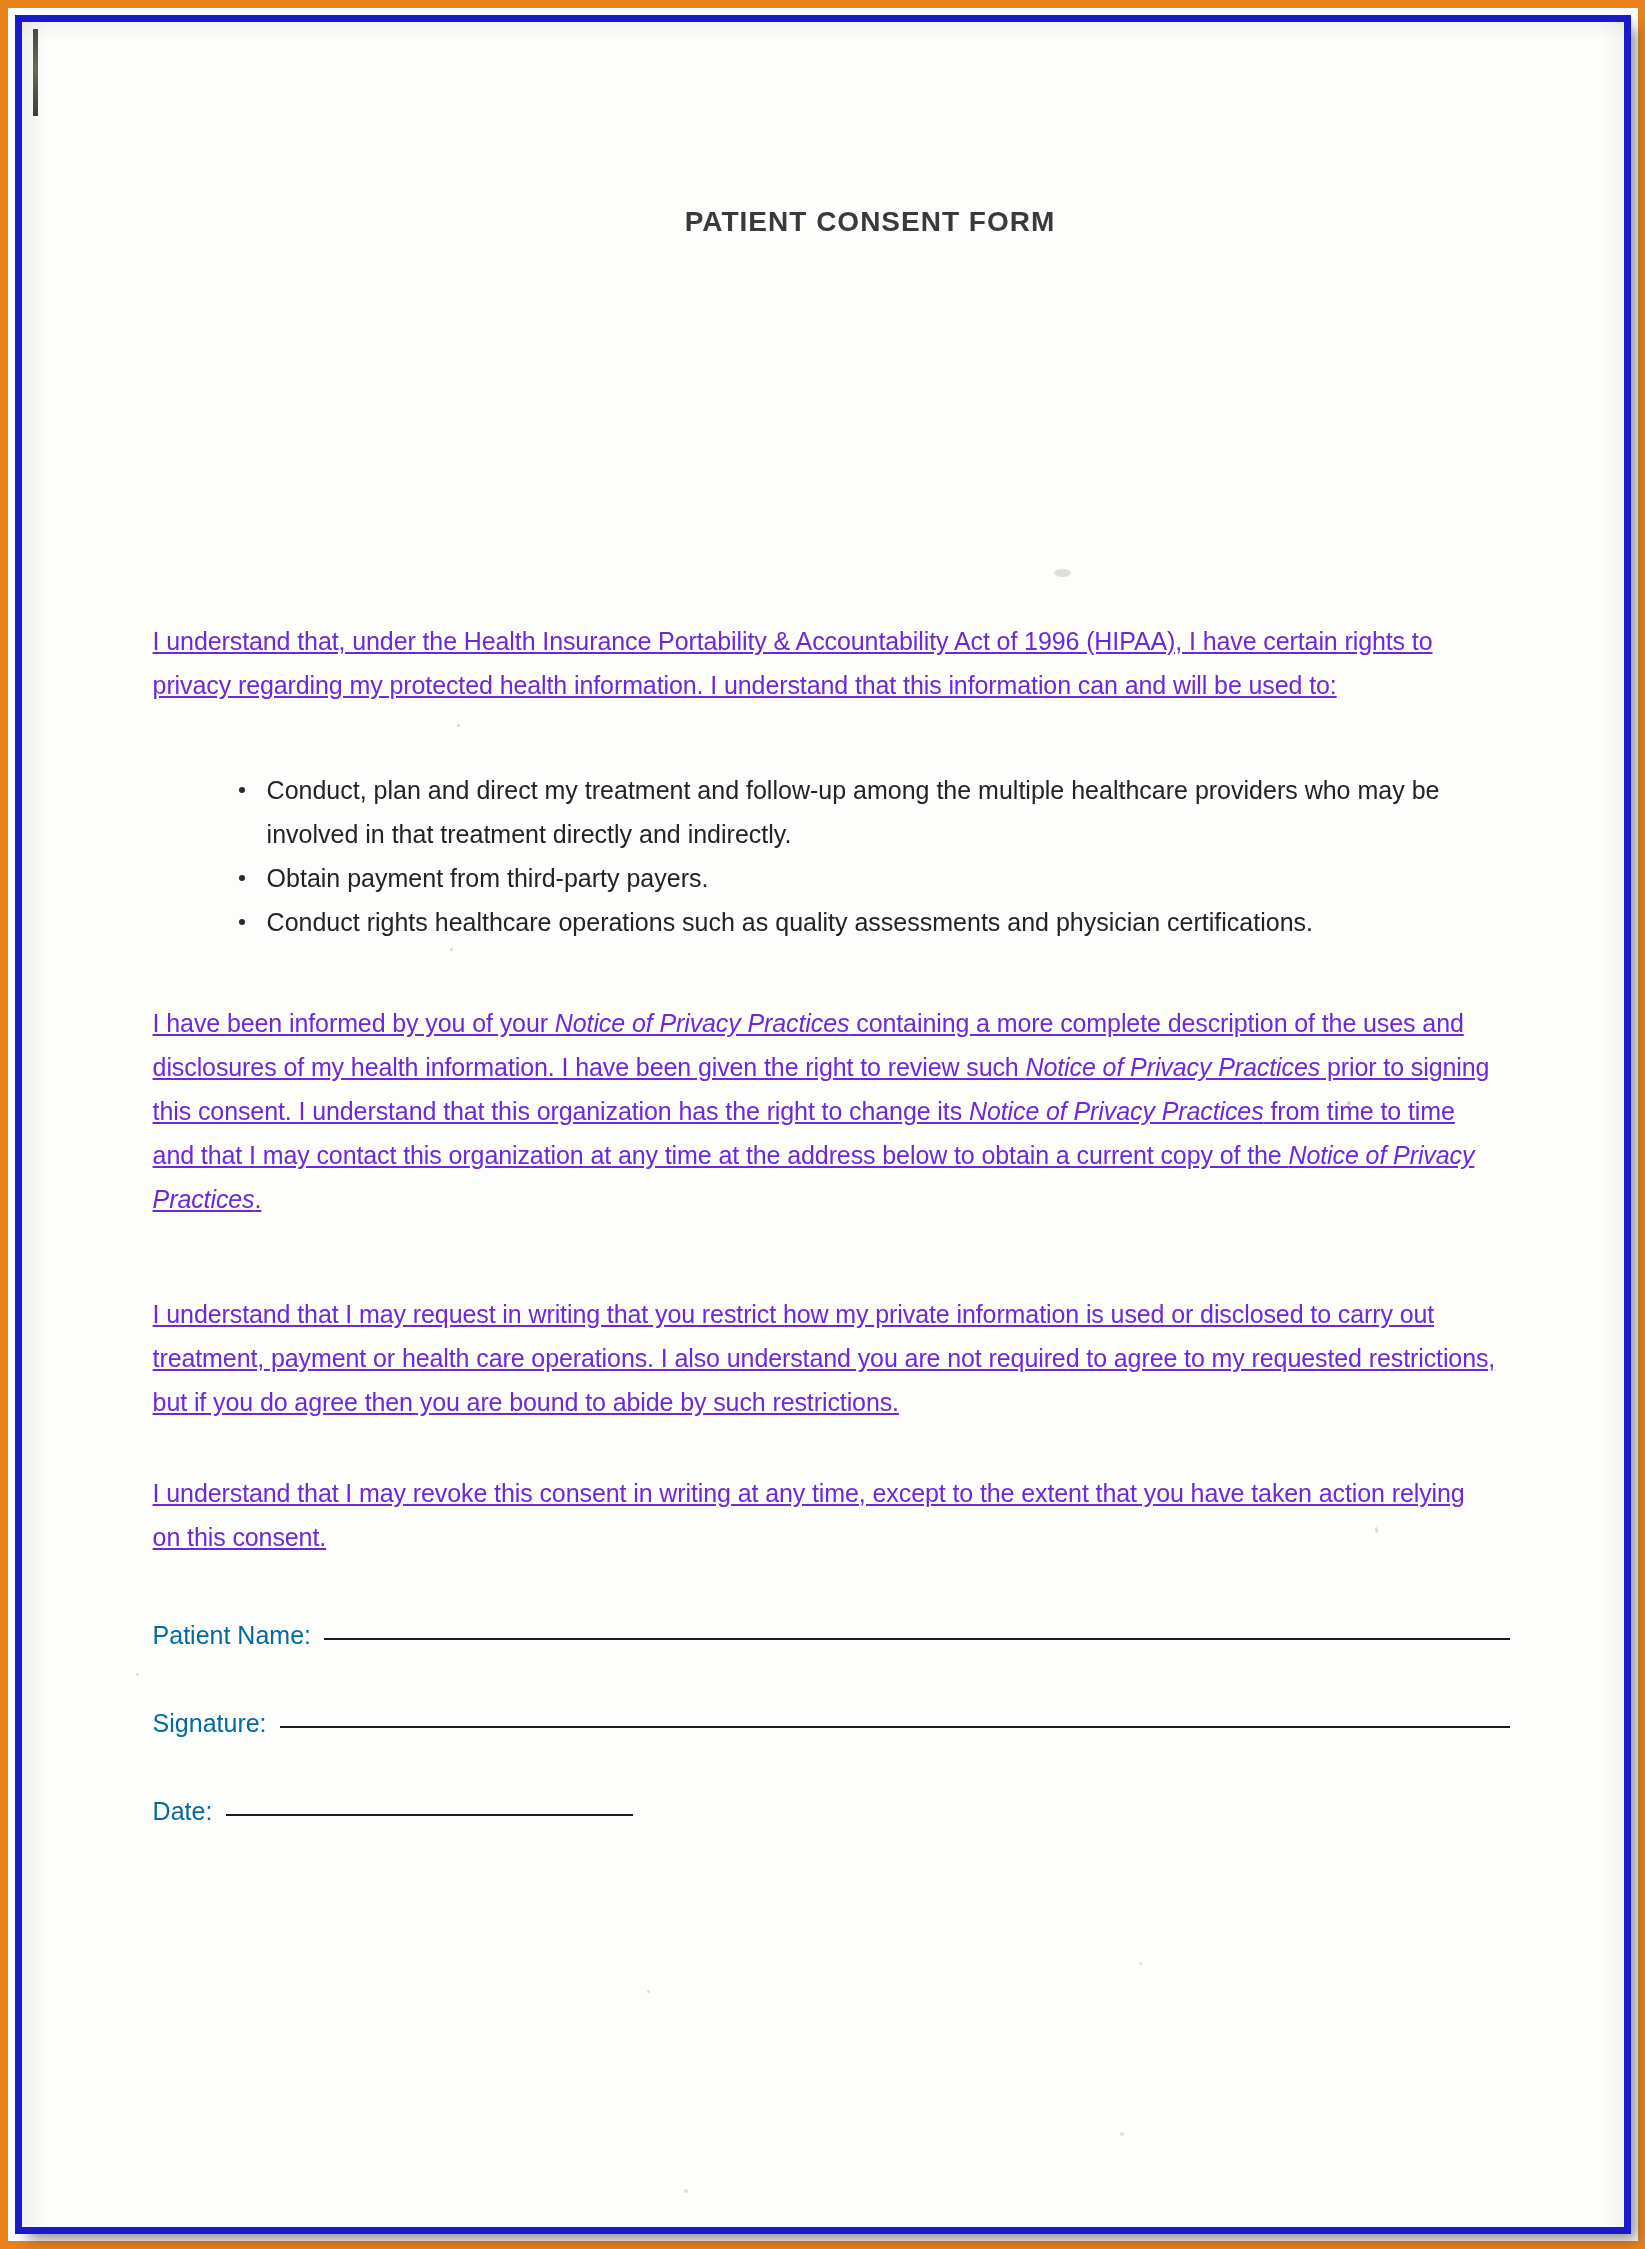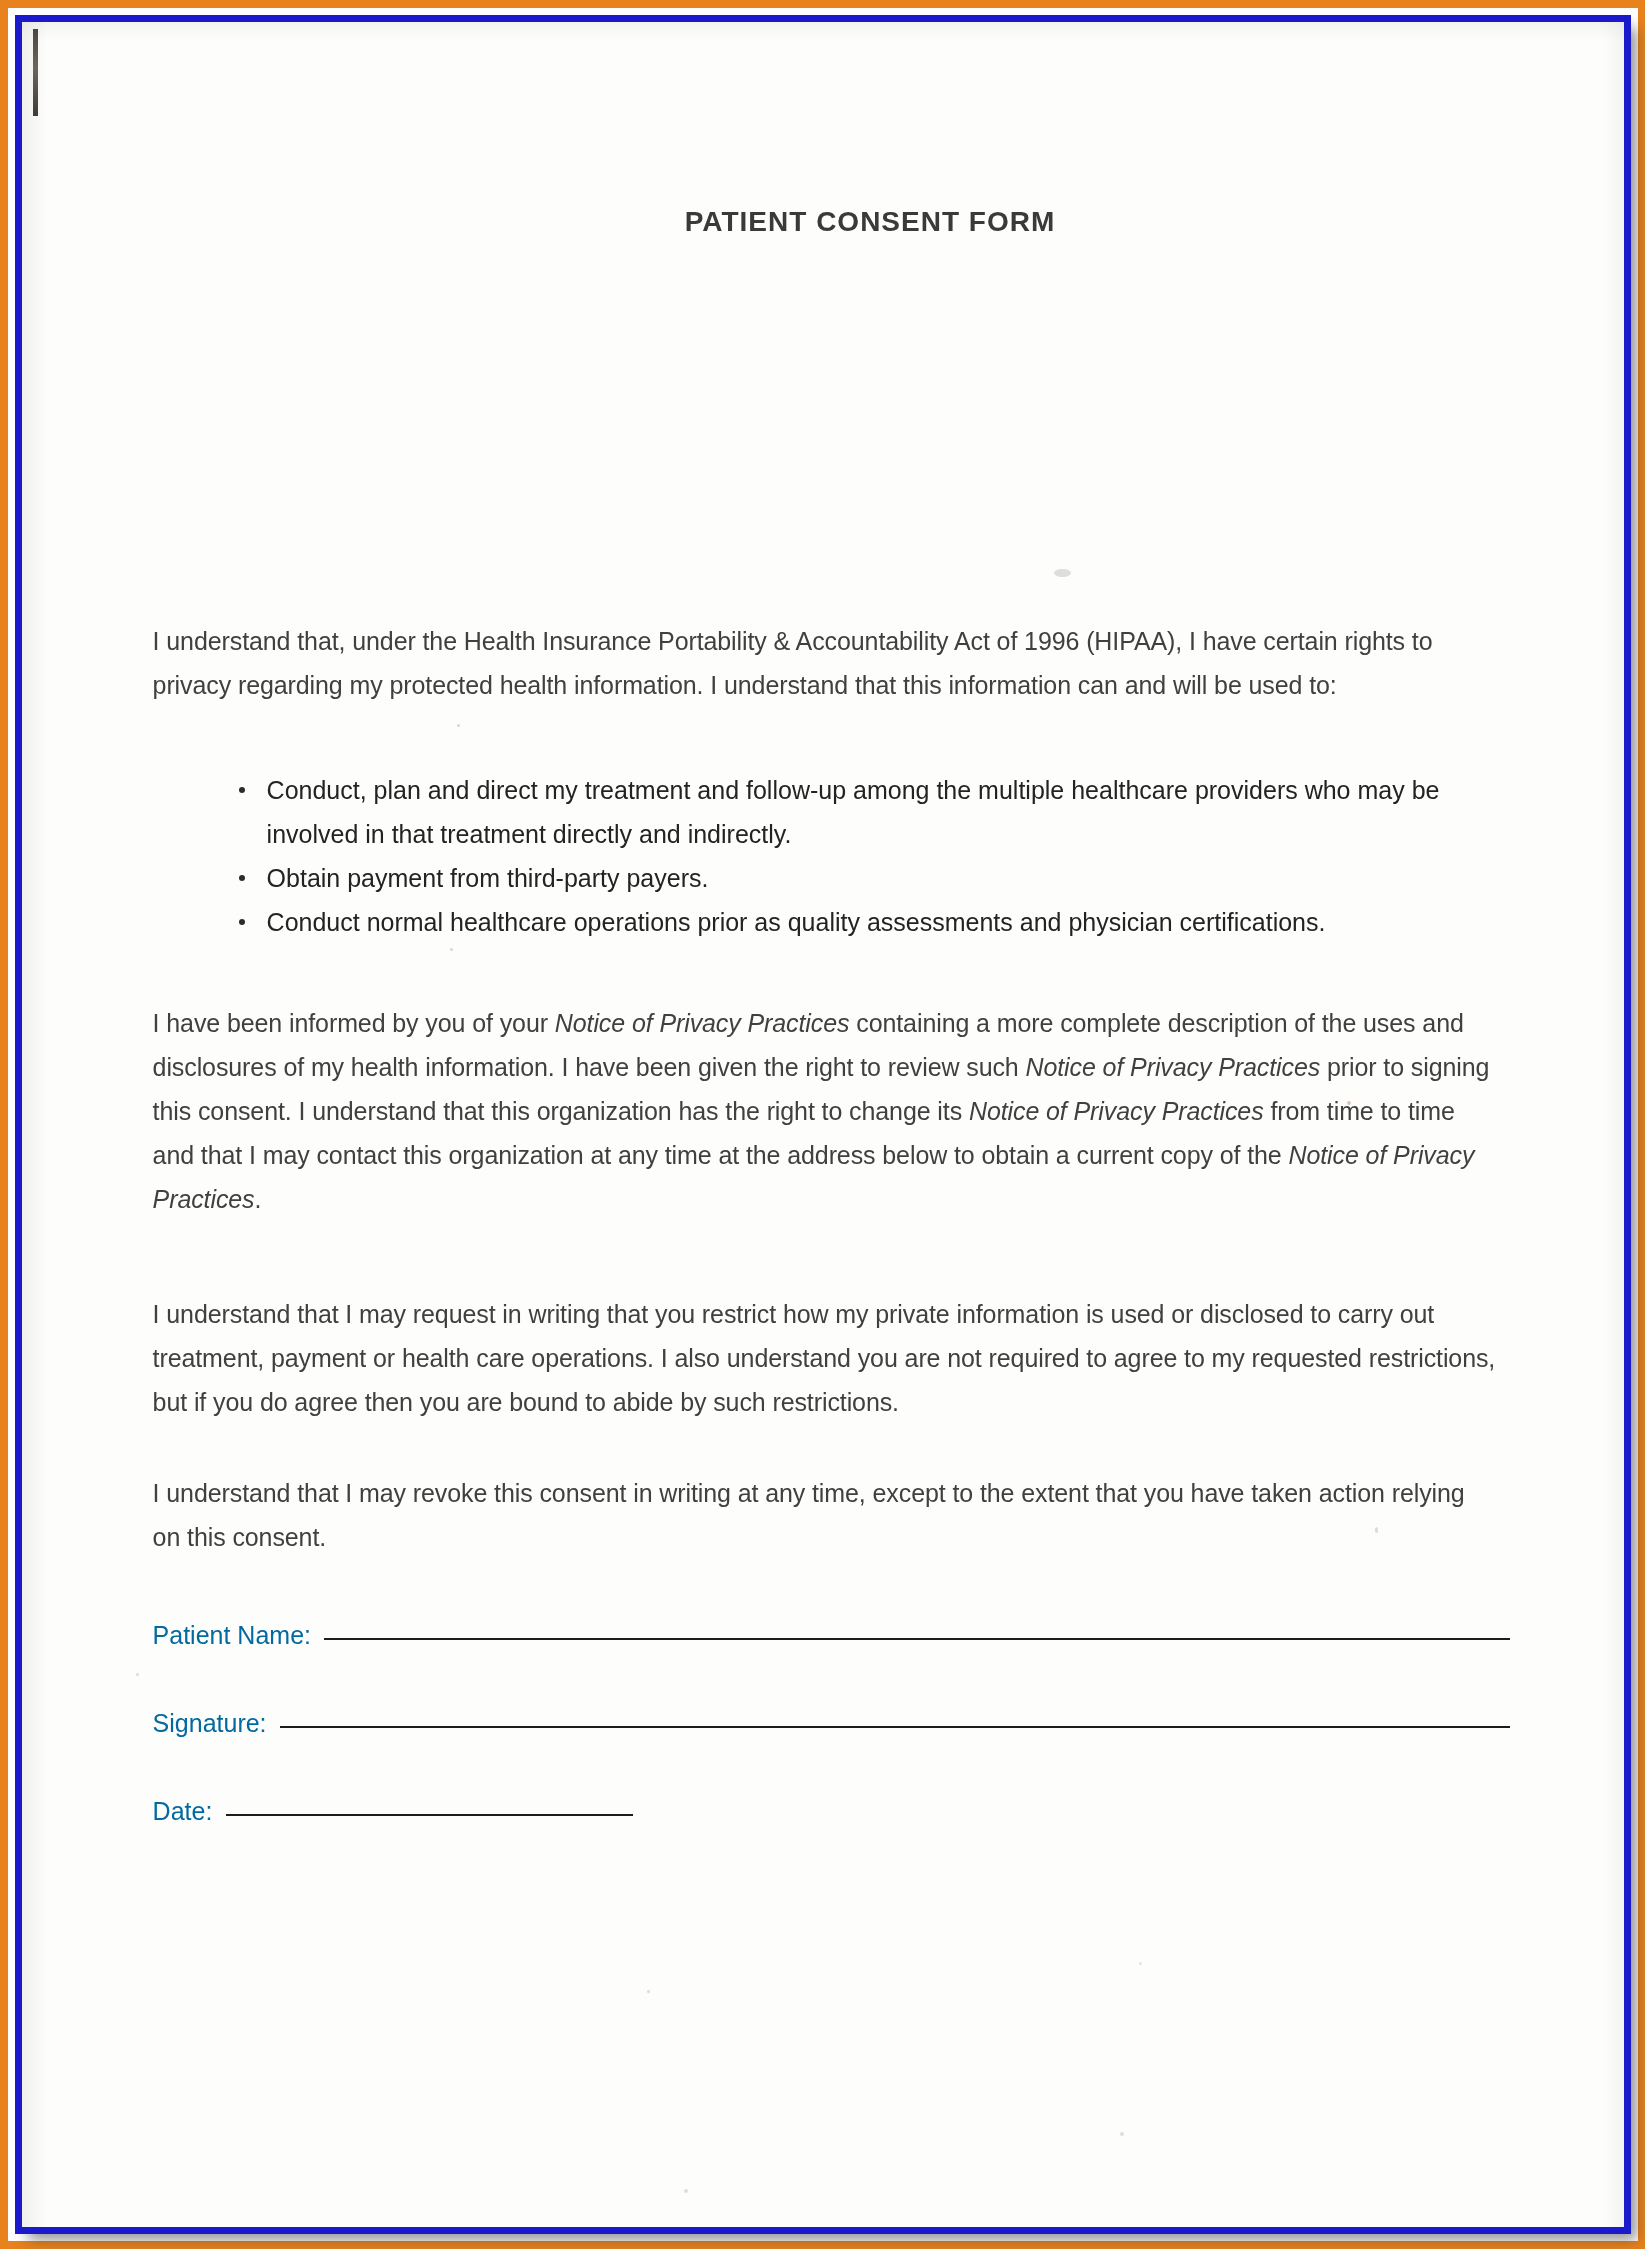--- a/index.html
+++ b/index.html
@@ -87,22 +87,23 @@
     letter-spacing: 1px;
     color: #3a3a3a;
   }
 
   .para {
     position: absolute;
     left: 131px;
     right: 128px;
     font-size: 25px;
     line-height: 44px;
-    color: #404040;
+    color: #6d28d9;
     letter-spacing: -0.1px;
+    text-decoration: underline;
   }
   .para i { font-style: italic; }
 
   #para-intro   { top: 572px; }
   #bullets      { top: 746px; left: 194px; right: 132px; position: absolute; }
   #para-notice  { top: 954px; }
   #para-restrict{ top: 1245px; }
   #para-revoke  { top: 1424px; }
 
   ul.bullet-list {
@@ -198,21 +199,21 @@
 
         <div id="bullets">
           <ul class="bullet-list">
             <li>
               <span>Conduct, plan and direct my treatment and follow-up among the multiple healthcare providers who may be involved in that treatment directly and indirectly.</span>
             </li>
             <li>
               <span>Obtain payment from third-party payers.</span>
             </li>
             <li>
-              <span>Conduct normal healthcare operations prior as quality assessments and physician certifications.</span>
+              <span>Conduct rights healthcare operations such as quality assessments and physician certifications.</span>
             </li>
           </ul>
         </div>
 
         <p class="para" id="para-notice"><span>I have been informed by you of your </span><i>Notice of Privacy Practices</i><span> containing a more complete description of the uses and disclosures of my health information. I have been given the right to review such </span><i>Notice of Privacy Practices</i><span> prior to signing this consent. I understand that this organization has the right to change its </span><i>Notice of Privacy Practices</i><span> from time to time and that I may contact this organization at any time at the address below to obtain a current copy of the </span><i>Notice of Privacy Practices</i><span>.</span></p>
 
         <p class="para" id="para-restrict">I understand that I may request in writing that you restrict how my private information is used or disclosed to carry out treatment, payment or health care operations. I also understand you are not required to agree to my requested restrictions, but if you do agree then you are bound to abide by such restrictions.</p>
 
         <p class="para" id="para-revoke">I understand that I may revoke this consent in writing at any time, except to the extent that you have taken action relying on this consent.</p>
 

